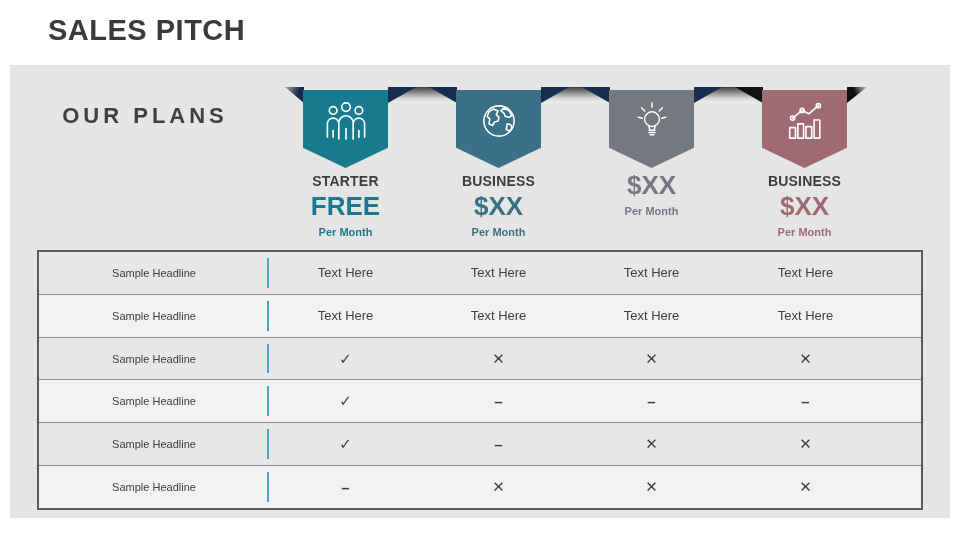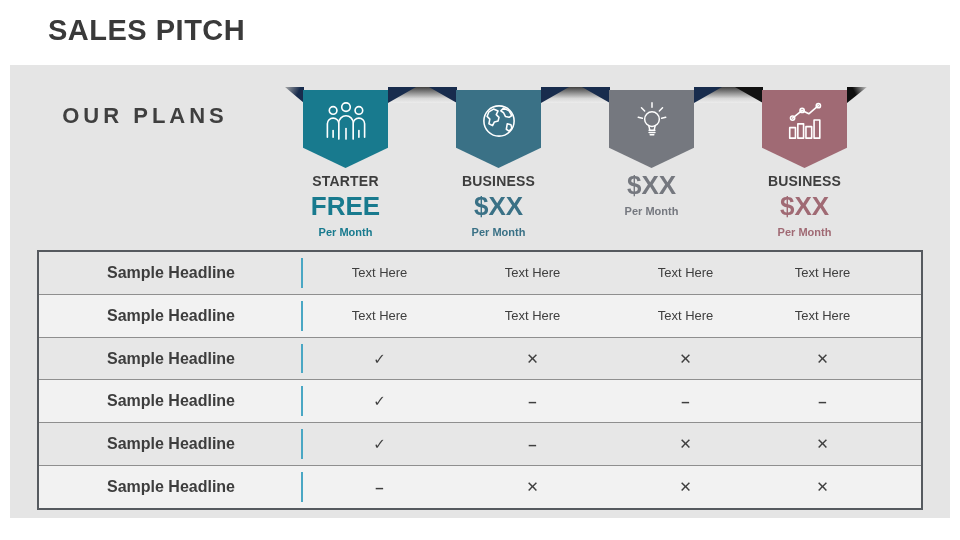--- a/index.html
+++ b/index.html
@@ -54,21 +54,21 @@
   
   .cmp-table{
     position:absolute;left:37px;top:250px;width:886px;height:260px;box-sizing:border-box;
     border:2px solid #565a5f;display:flex;flex-direction:column;z-index:2;
   }
   .trow{flex:1;display:flex;align-items:center;}
   .trow:nth-child(odd){background:#e7e7e7;}
   .trow:nth-child(even){background:#f2f2f2;}
   .trow + .trow{border-top:1px solid #8f8f8f;}
   .tlabel{
-    width:264px;text-align:center;font-weight:bold;font-size:16px;color:#3d3d3d;
+    width:230px;text-align:center;font-weight:normal;font-size:11px;color:#3d3d3d;
     position:relative;align-self:stretch;display:flex;align-items:center;justify-content:center;
   }
   .tlabel::after{content:"";position:absolute;right:0;top:6px;bottom:6px;width:2px;background:#4aa7c4;}
   .cell{width:153px;text-align:center;font-size:13px;color:#3f3f3f;}
   .cell:last-child{flex:1;box-sizing:border-box;padding-right:38px;}
   .cell.sym{font-size:15px;font-weight:bold;}
 </style>
 </head>
 <body>
 

